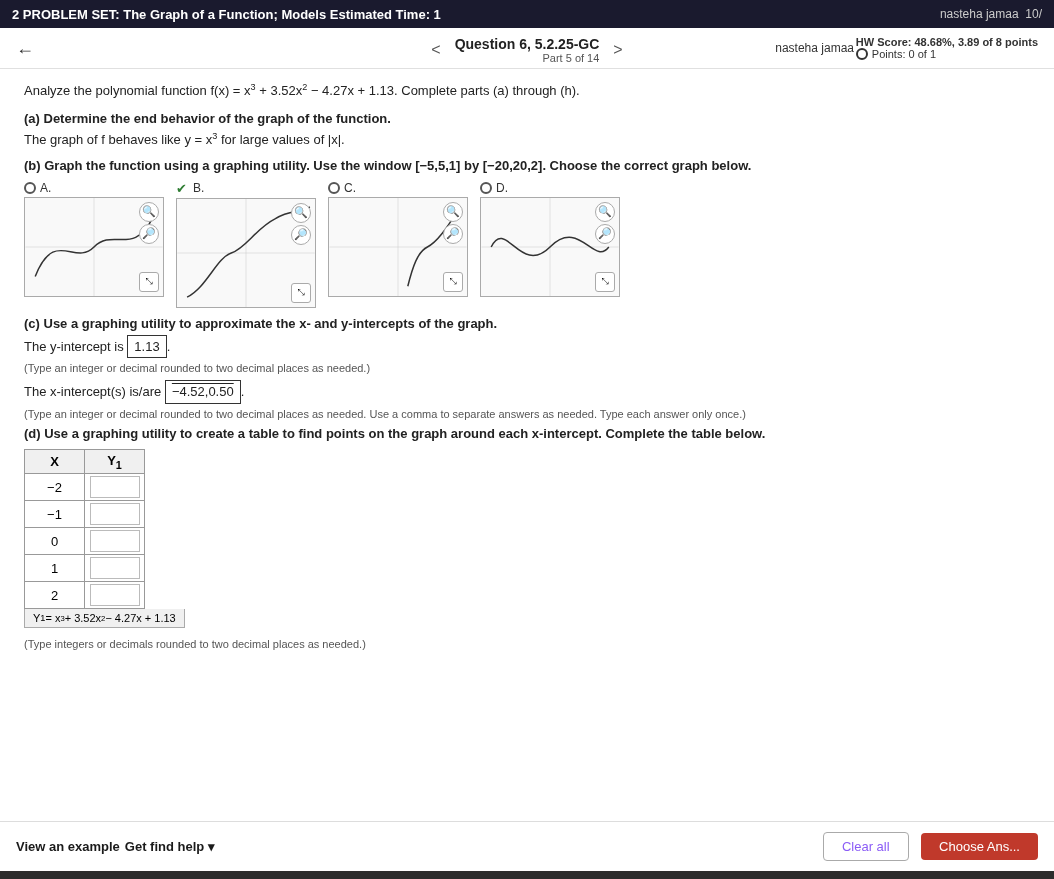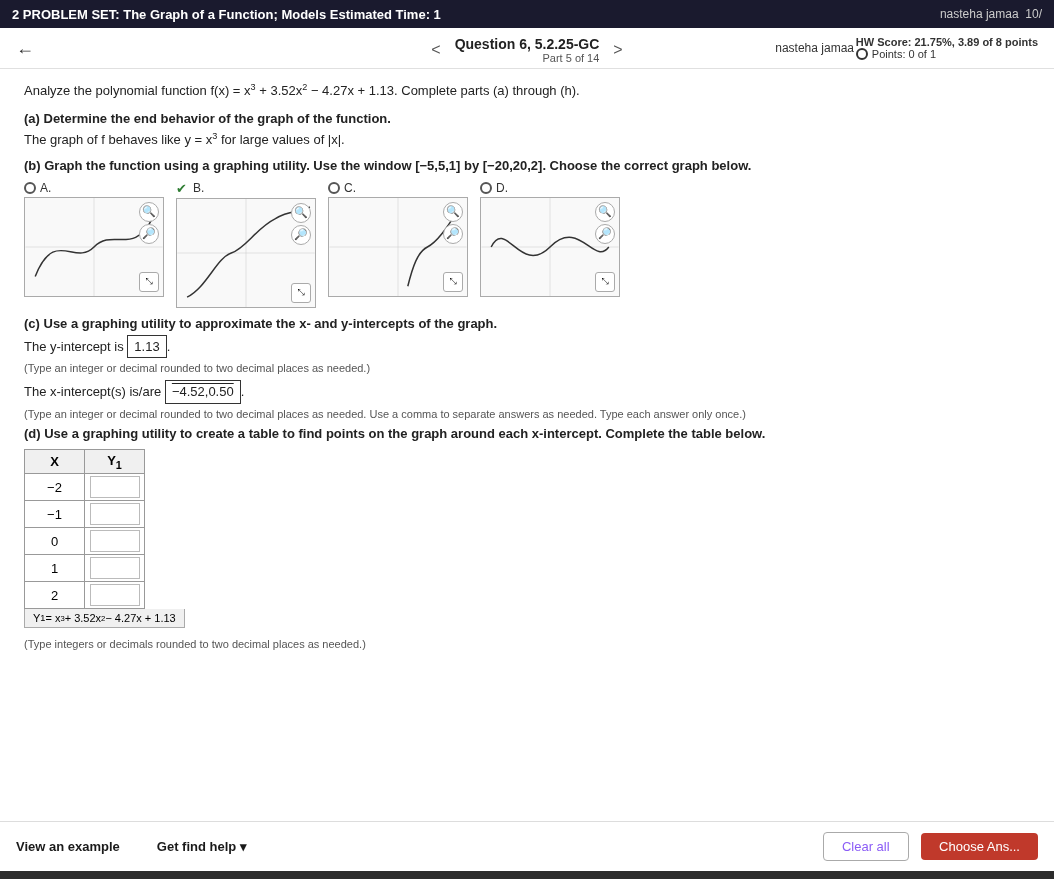--- a/index.html
+++ b/index.html
@@ -259,21 +259,21 @@
     .footer-row {
       display: flex;
       align-items: center;
       justify-content: space-between;
       padding: 10px 16px;
       border-top: 1px solid #ddd;
       background: #fff;
     }
     .footer-left {
       display: flex;
-      gap: 37px;
+      gap: 5px;
     }
     .footer-link {
       font-size: 13px;
       color: #1a1a1a;
       font-weight: bold;
       cursor: pointer;
       text-decoration: none;
     }
     .btn {
       padding: 6px 18px;
@@ -330,21 +330,21 @@
     <span class="nav-arrow">&lt;</span>
     <div class="question-nav-center">
       <div class="question-nav-title">Question 6, 5.2.25-GC</div>
       <div class="question-nav-sub">Part 5 of 14</div>
     </div>
     <span class="nav-arrow">&gt;</span>
     <div class="user-info">
       <span>nasteha jamaa</span>
     </div>
     <div class="hw-score">
-      <div class="hw-score-text">HW Score: 21.75%, 3.89 of 8 points</div>
+      <div class="hw-score-text">HW Score: 48.68%, 3.89 of 8 points</div>
       <div class="hw-score-points">
         <span class="circle-icon"></span>
         <span>Points: 0 of 1</span>
       </div>
     </div>
   </div>
 
   <div class="problem-body">
 
     

